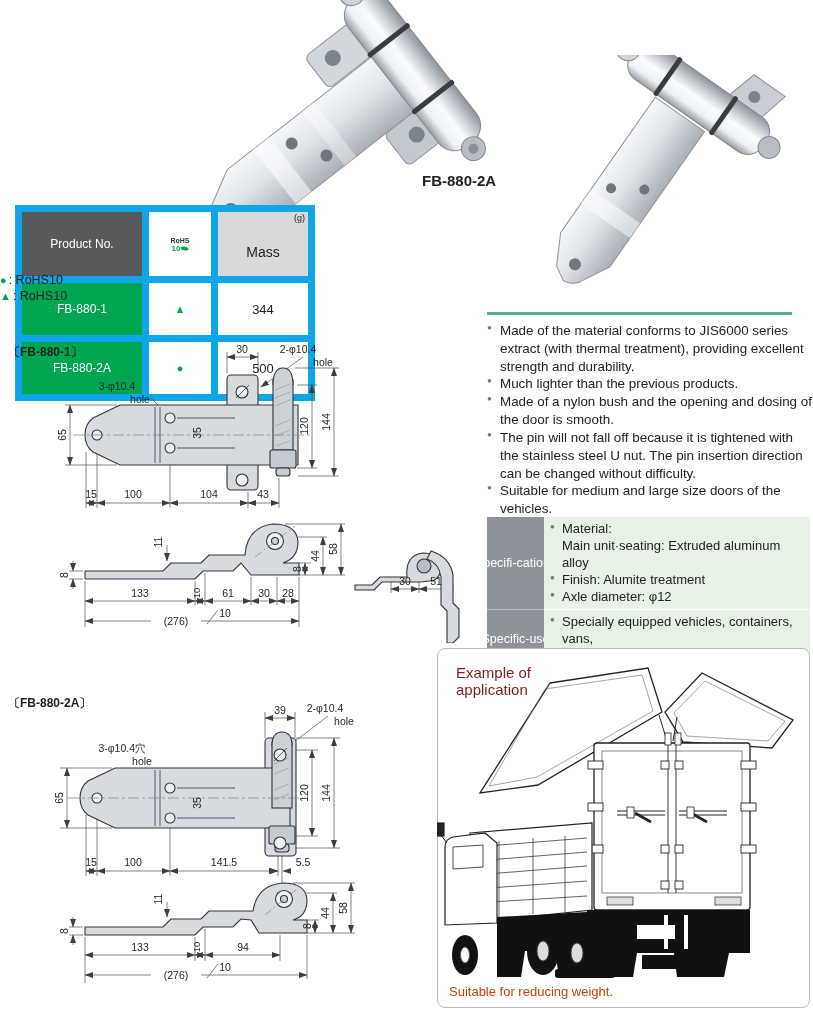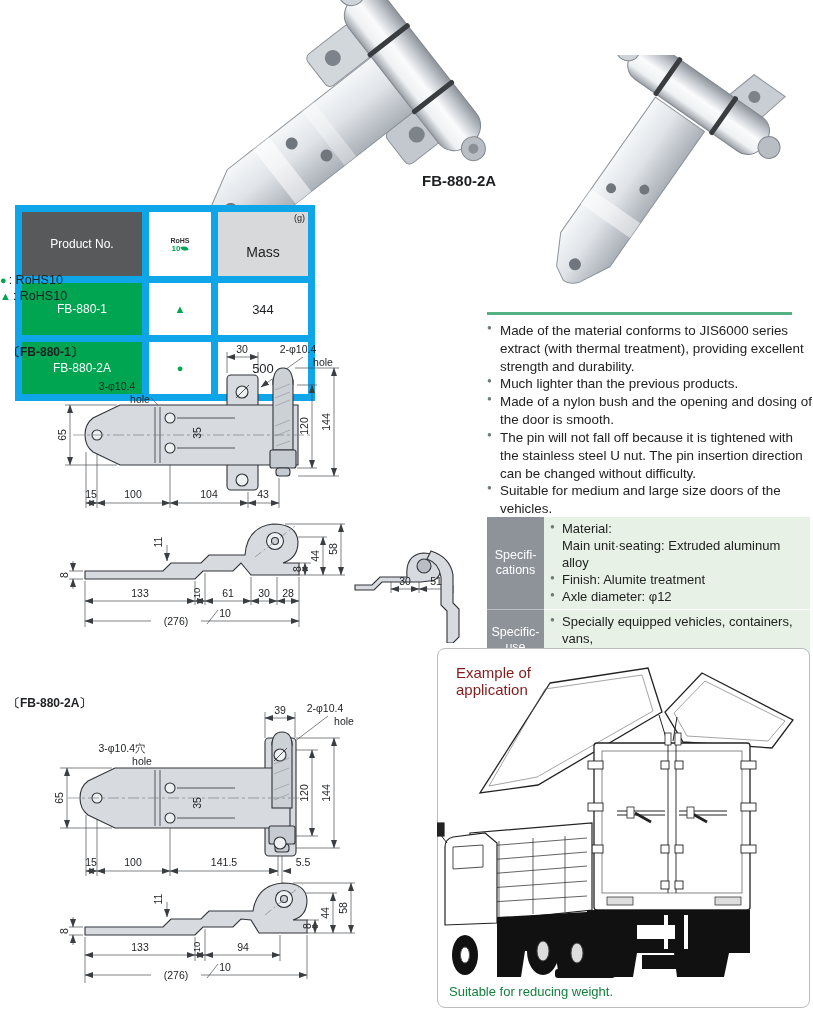--- a/index.html
+++ b/index.html
@@ -26,28 +26,28 @@
   .photo-label{font-size:15px;font-weight:bold;color:#1d1f21;}
   .dtitle{font-size:12px;font-weight:600;color:#1d1f21;}
   
   .grule{height:3px;background:#53b183;}
   ul.features{list-style:none;margin:0;padding:0;width:326px;font-size:13.4px;line-height:1.33;color:#222;}
   ul.features li{position:relative;padding-left:13px;margin:0;}
   ul.features .blt{position:absolute;left:0;top:1px;font-size:8px;color:#6e7d74;}
   
   .specs{width:323px;font-size:13px;color:#222;}
   .srow{display:flex;}
-  .slabel{width:57px;background:#8d9399;color:#fff;display:flex;flex-direction:column;justify-content:center;align-items:center;font-size:12.5px;line-height:15px;border-bottom:1px solid #b9bfc2;}
+  .slabel{width:57px;background:#8d9399;color:#fff;display:flex;flex-direction:row;justify-content:center;align-items:center;font-size:12.5px;line-height:15px;border-bottom:1px solid #b9bfc2;}
   .sbody{flex:1;background:#e7f1e6;padding:4px 6px 4px 6px;border-bottom:1px solid #fff;}
   .sitem{position:relative;padding-left:12px;line-height:1.3;}
   .sitem .blt{position:absolute;left:0;top:1px;font-size:8px;color:#6e7d74;}
   
   .appbox{width:373px;height:360px;border:1.5px solid #b9bbbd;border-radius:8px;background:#fff;box-sizing:border-box;}
   .apptitle{font-size:15px;color:#7f1d1d;line-height:17px;}
-  .appcaption{font-size:13px;color:#15803d;}
+  .appcaption{font-size:13px;color:#c2410c;}
   
   svg text{font-family:"Liberation Sans","DejaVu Sans",sans-serif;font-size:10.5px;fill:#1d1f21;}
   svg text.sm{font-size:9.5px;}
 </style>
 </head>
 <body>
 
 <div class="page">
 
   <svg class="abs" style="left:185px;top:0;width:320px;height:300px" viewBox="0 0 320 300">

